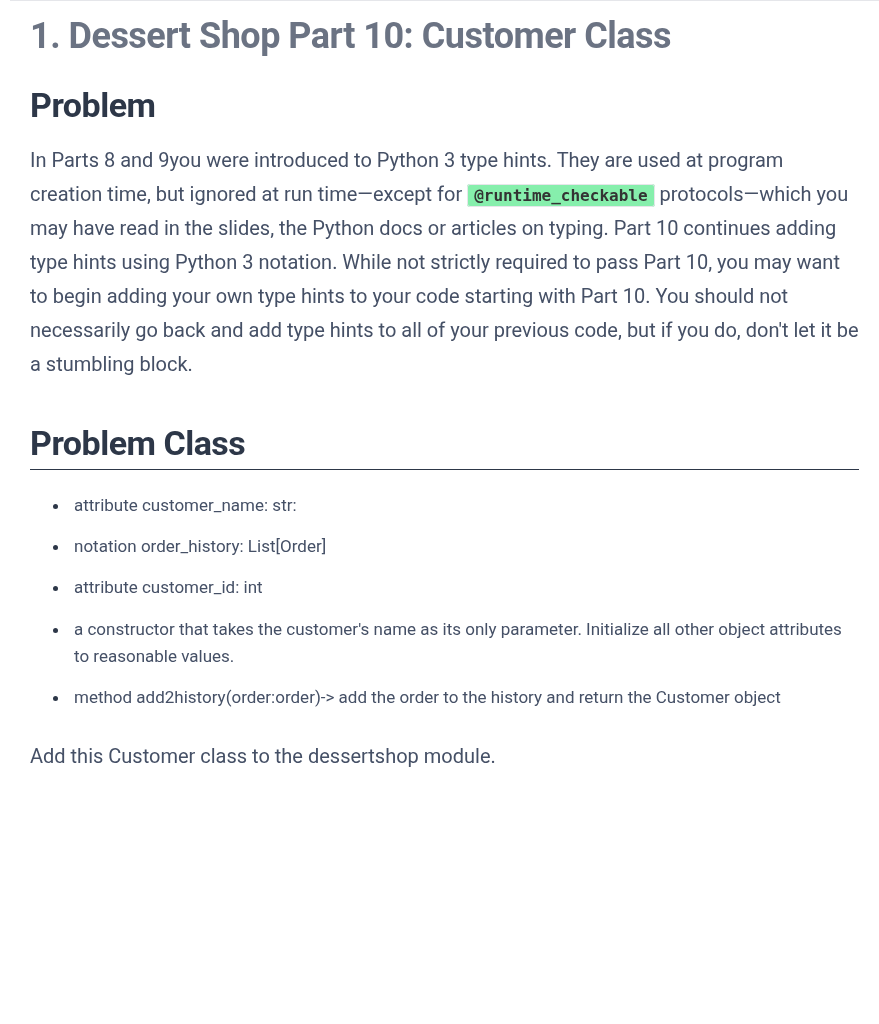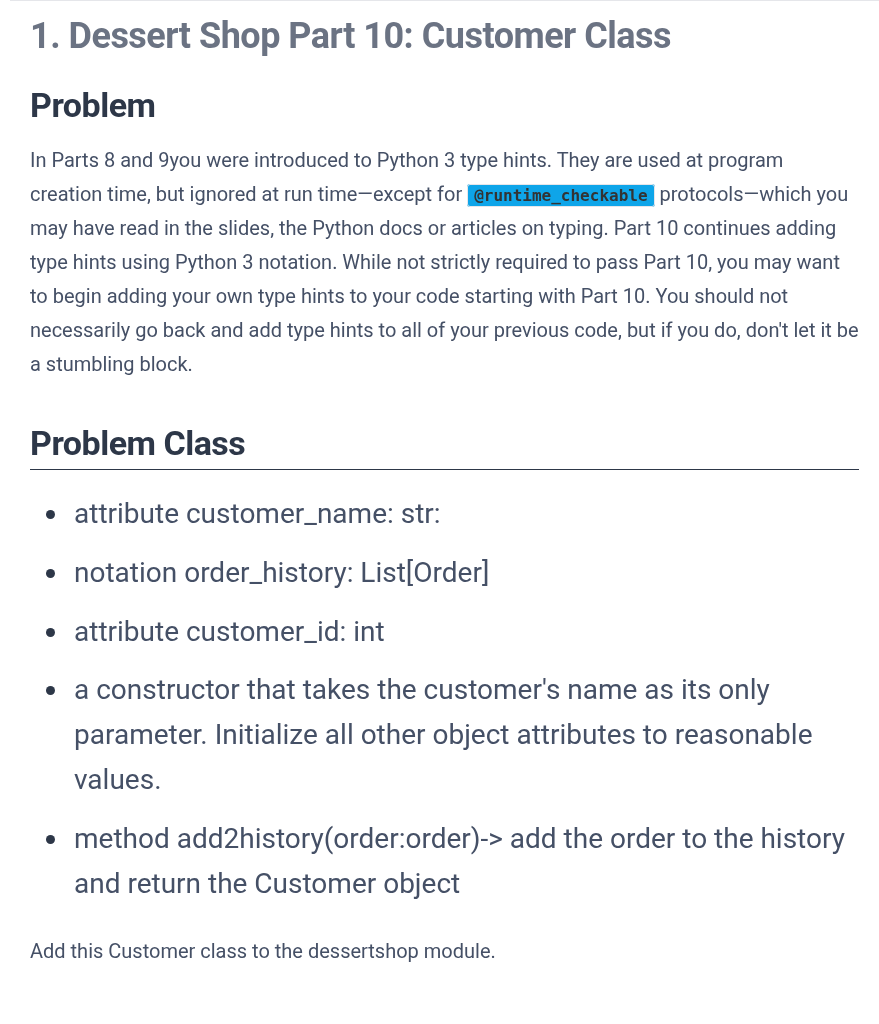--- a/index.html
+++ b/index.html
@@ -40,33 +40,33 @@
   }
   p {
     font-size: 20px;
     line-height: 1.7;
     color: #455066;
     margin: 0 0 28px 0;
   }
   code {
     font-family: ui-monospace, SFMono-Regular, "SF Mono", Menlo, Consolas, monospace;
     font-size: 16px;
-    background: #0ea5e9;
+    background: #86efac;
     border: 1px solid #e6e6ea;
     border-radius: 3px;
     padding: 1px 6px;
     color: #333;
     font-weight: 600;
   }
   ul {
     margin: 0 0 28px 0;
     padding-left: 40px;
   }
   li {
-    font-size: 28px;
+    font-size: 17px;
     line-height: 1.6;
     color: #455066;
     margin-bottom: 14px;
     padding-left: 4px;
   }
   li::marker {
     color: #2d3748;
   }
   .intro-text {
     margin-bottom: 24px;

